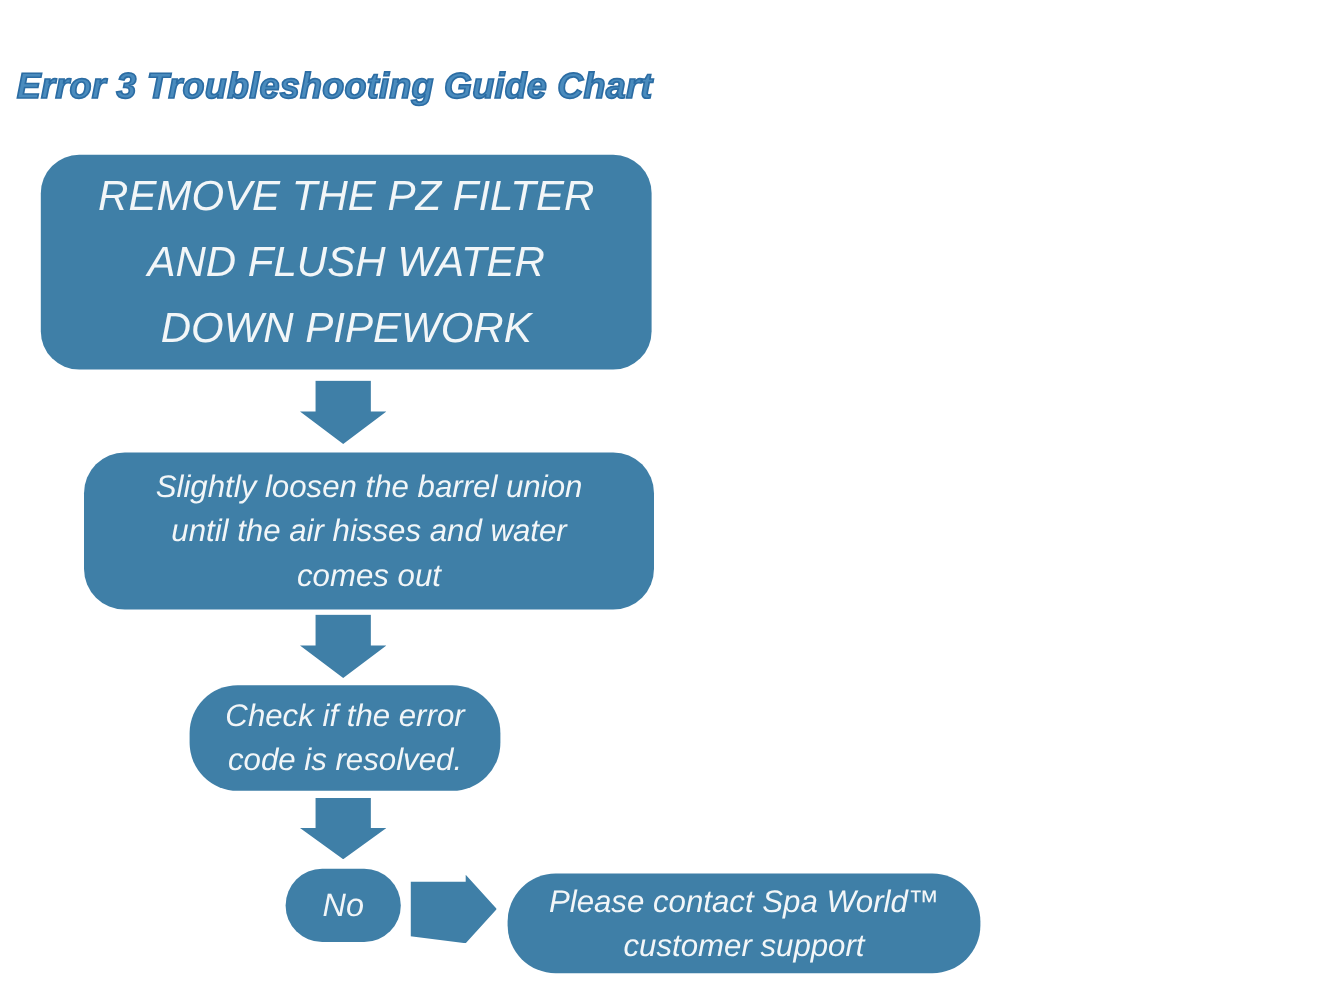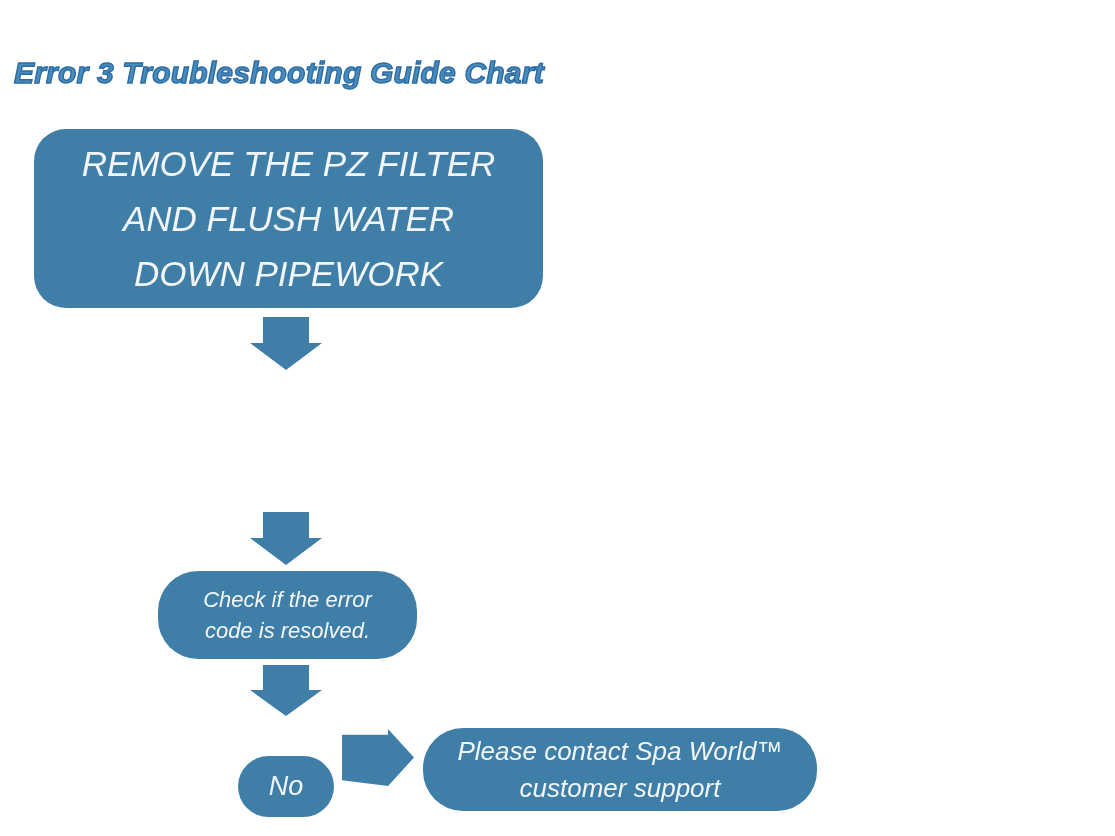--- a/index.html
+++ b/index.html
@@ -50,26 +50,26 @@
     width: 475px; height: 131px;
     border-radius: 34px;
     font-size: 26px;
     line-height: 1.42;
     padding: 0 10px;
   }
   .step-3 {
     left: 158px; top: 571px;
     width: 259px; height: 88px;
     border-radius: 40px;
-    font-size: 22px;
+    font-size: 26px;
     line-height: 1.42;
     padding: 0 8px;
   }
   .decision-no {
-    left: 238px; top: 756px;
+    left: 238px; top: 724px;
     width: 96px; height: 61px;
     border-radius: 31px;
     font-size: 27px;
   }
   .step-4 {
     left: 423px; top: 716px;
     width: 394px; height: 83px;
     border-radius: 40px;
     font-size: 26px;
     line-height: 1.4;
@@ -99,20 +99,23 @@
 <div class="canvas">
 
   <div class="chart-title">Error 3 Troubleshooting Guide Chart</div>
 
   <div class="node step-1">REMOVE THE PZ FILTER
 AND FLUSH WATER
 DOWN PIPEWORK</div>
 
   <div class="arrow arrow-down arrow-down-1"></div>
 
+  <div class="node step-2">Slightly loosen the barrel union
+until the air hisses and water
+comes out</div>
 
   <div class="arrow arrow-down arrow-down-2"></div>
 
   <div class="node step-3">Check if the error
 code is resolved.</div>
 
   <div class="arrow arrow-down arrow-down-3"></div>
 
   <div class="node decision-no">No</div>
 

